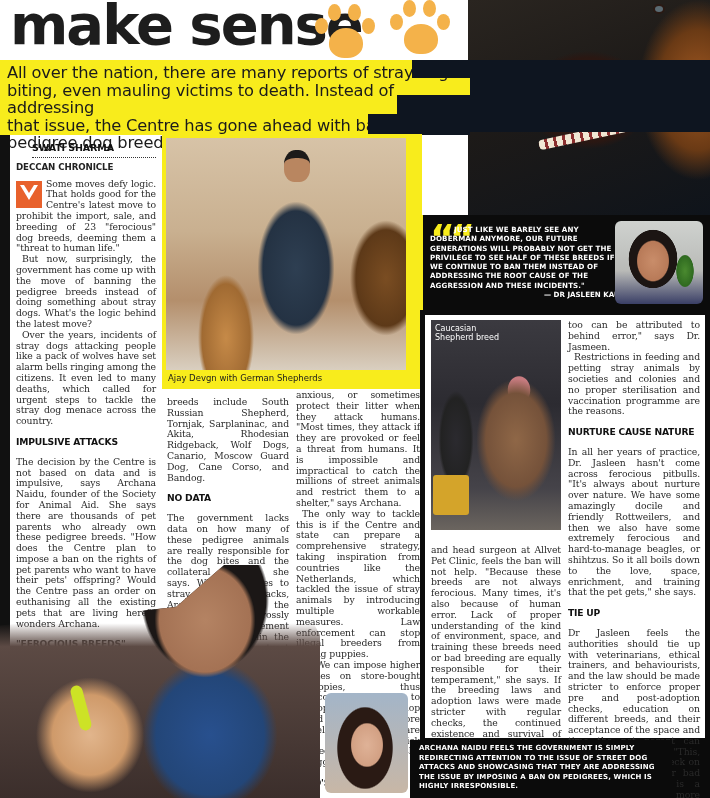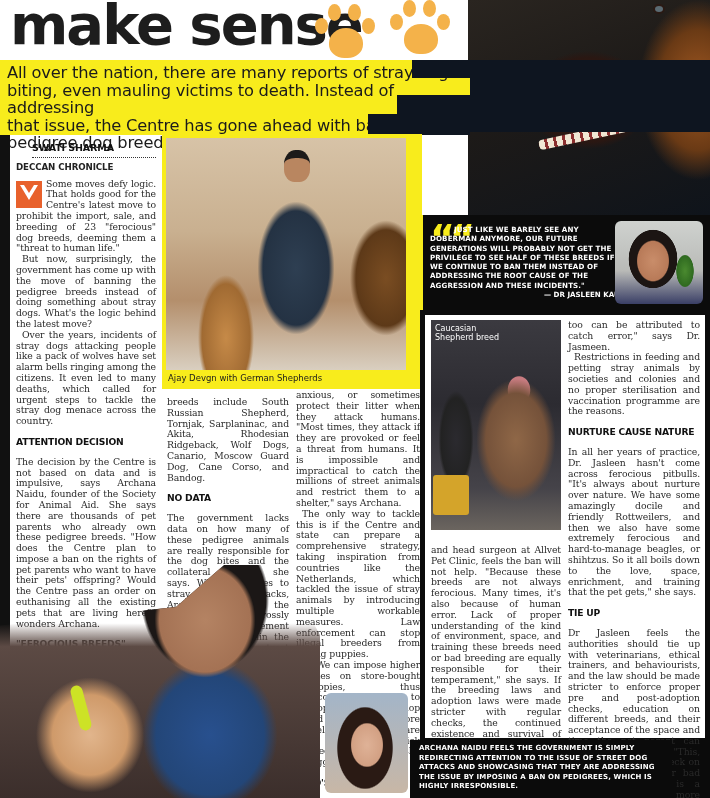--- a/index.html
+++ b/index.html
@@ -189,21 +189,21 @@
 
 <div class="left-bar"></div>
 
 <div class="col" style="left:16px;top:143px;width:140px;">
   <div class="byline">SWATI SHARMA</div>
   <div class="paper">DECCAN CHRONICLE</div>
   <div class="dropcap"></div>
   <p class="ni">Some moves defy logic. That holds good for the Centre's latest move to prohibit the import, sale, and breeding of 23 "ferocious" dog breeds, deeming them a "threat to human life."</p>
   <p>But now, surprisingly, the government has come up with the move of banning the pedigree breeds instead of doing something about stray dogs. What's the logic behind the latest move?</p>
   <p>Over the years, incidents of stray dogs attacking people like a pack of wolves have set alarm bells ringing among the citizens. It even led to many deaths, which called for urgent steps to tackle the stray dog menace across the country.</p>
-  <div class="sub">ATTENTION DECISION</div>
+  <div class="sub">IMPULSIVE ATTACKS</div>
   <p class="ni">The decision by the Centre is not based on data and is impulsive, says Archana Naidu, founder of the Society for Animal Aid. She says there are thousands of pet parents who already own these pedigree breeds. "How does the Centre plan to impose a ban on the rights of pet parents who want to have their pets' offspring? Would the Centre pass an order on euthanising all the existing pets that are living here?" wonders Archana.</p>
   <div class="sub">"FEROCIOUS BREEDS"</div>
   <p class="ni" style="width:122px;">The 23 breeds banned by the Centre include: Pitbull Terriers, American Bulldogs, Rottweilers, Mastiffs, Tosa Inu, American Staffordshire Terrier, Fila Brasileiro, Dogo Argentino, Boerboel Kangal, Central Asian Shepherd Dog, and Caucasian Shepherd. Other</p>
 </div>
 
 <div class="photo-ajay">
   <div class="img">
     <div class="head"></div>
   </div>
   <div class="caption-ajay">Ajay Devgn with German Shepherds</div>
@@ -240,21 +240,21 @@
     <div>Caucasian</div>
     <div>Shepherd breed</div>
   </div>
 </div>
 
 <div class="col" style="left:431px;top:545px;width:130px;">
   <p class="ni">and head surgeon at Allvet Pet Clinic, feels the ban will not help. "Because these breeds are not always ferocious. Many times, it's also because of human error. Lack of proper understanding of the kind of environment, space, and training these breeds need or bad breeding are equally responsible for their temperament," she says. If the breeding laws and adoption laws were made stricter with regular checks, the continued existence and survival of these breeds wouldn't be at risk. "I agree that most of the attacks in recent times have been due to stray dogs rather than pet dogs. But a lot of that</p>
 </div>
 
 <div class="col" style="left:568px;top:320px;width:132px;">
-  <p class="ni">too can be attributed to catch error," says Dr. Jasmeen.</p>
+  <p class="ni">too can be attributed to behind error," says Dr. Jasmeen.</p>
   <p>Restrictions in feeding and petting stray animals by societies and colonies and no proper sterilisation and vaccination programme are the reasons.</p>
   <div class="sub">NURTURE CAUSE NATURE</div>
   <p class="ni">In all her years of practice, Dr. Jasleen hasn't come across ferocious pitbulls. "It's always about nurture over nature. We have some amazingly docile and friendly Rottweilers, and then we also have some extremely ferocious and hard-to-manage beagles, or shihtzus. So it all boils down to the love, space, enrichment, and training that the pet gets," she says.</p>
   <div class="sub">TIE UP</div>
   <p class="ni">Dr Jasleen feels the authorities should tie up with veterinarians, ethical trainers, and behaviourists, and the law should be made stricter to enforce proper pre and post-adoption checks, education on different breeds, and their acceptance of the space and time the pet parent can provide them with. "This, along with a strict check on backyard breeding or bad breeding practices, is a much better and more permanent solution than banning breeds," adds Dr Jasleen.</p>
 
 </div>
 
 <div class="photo-salman">
   <div class="collar"></div>

